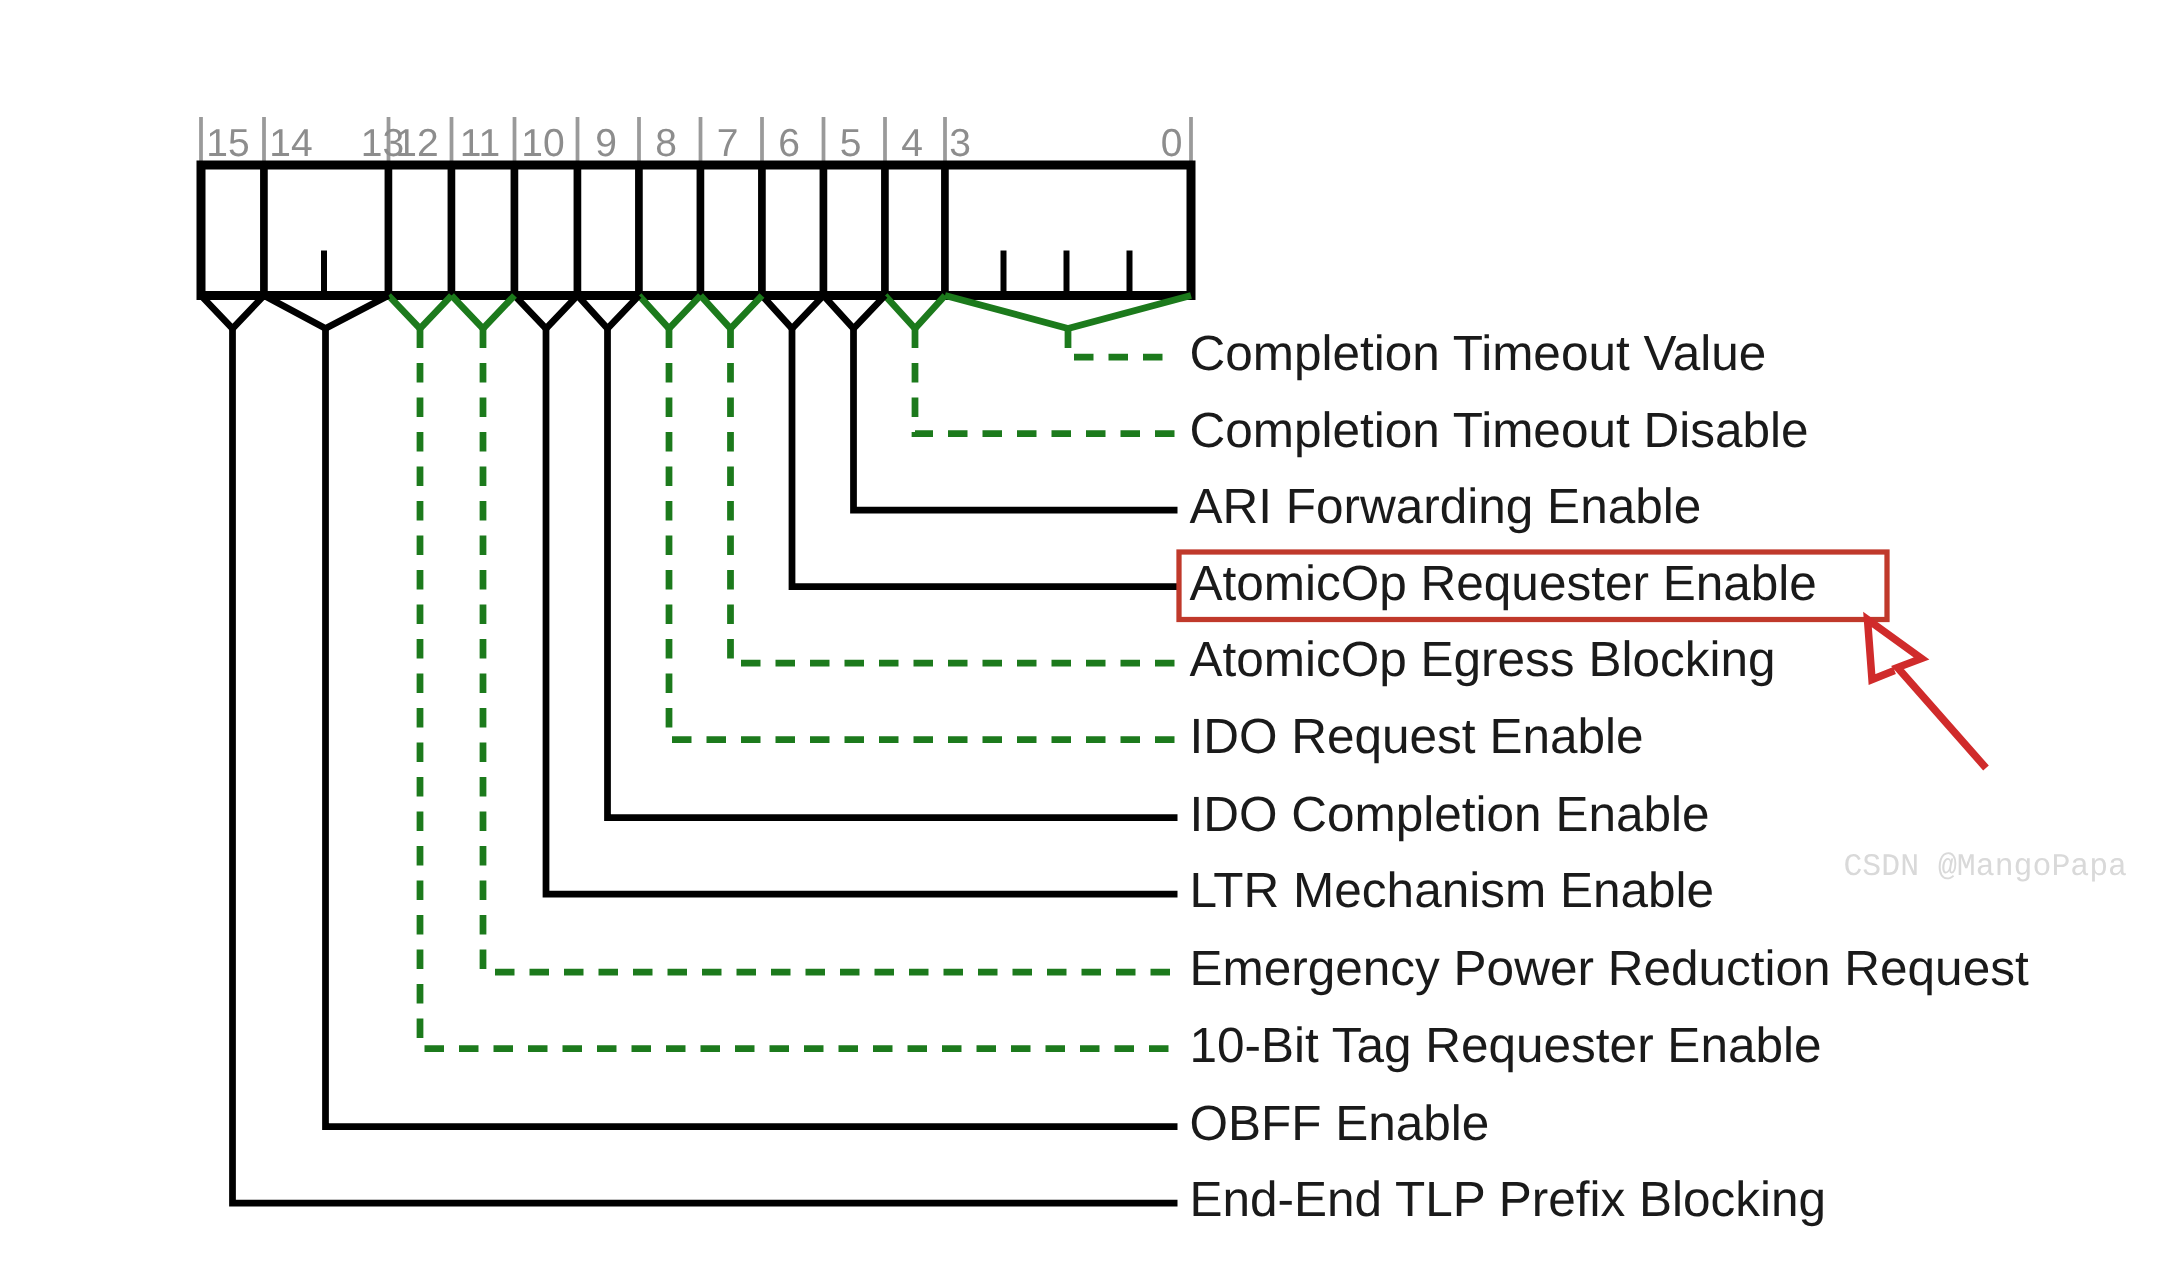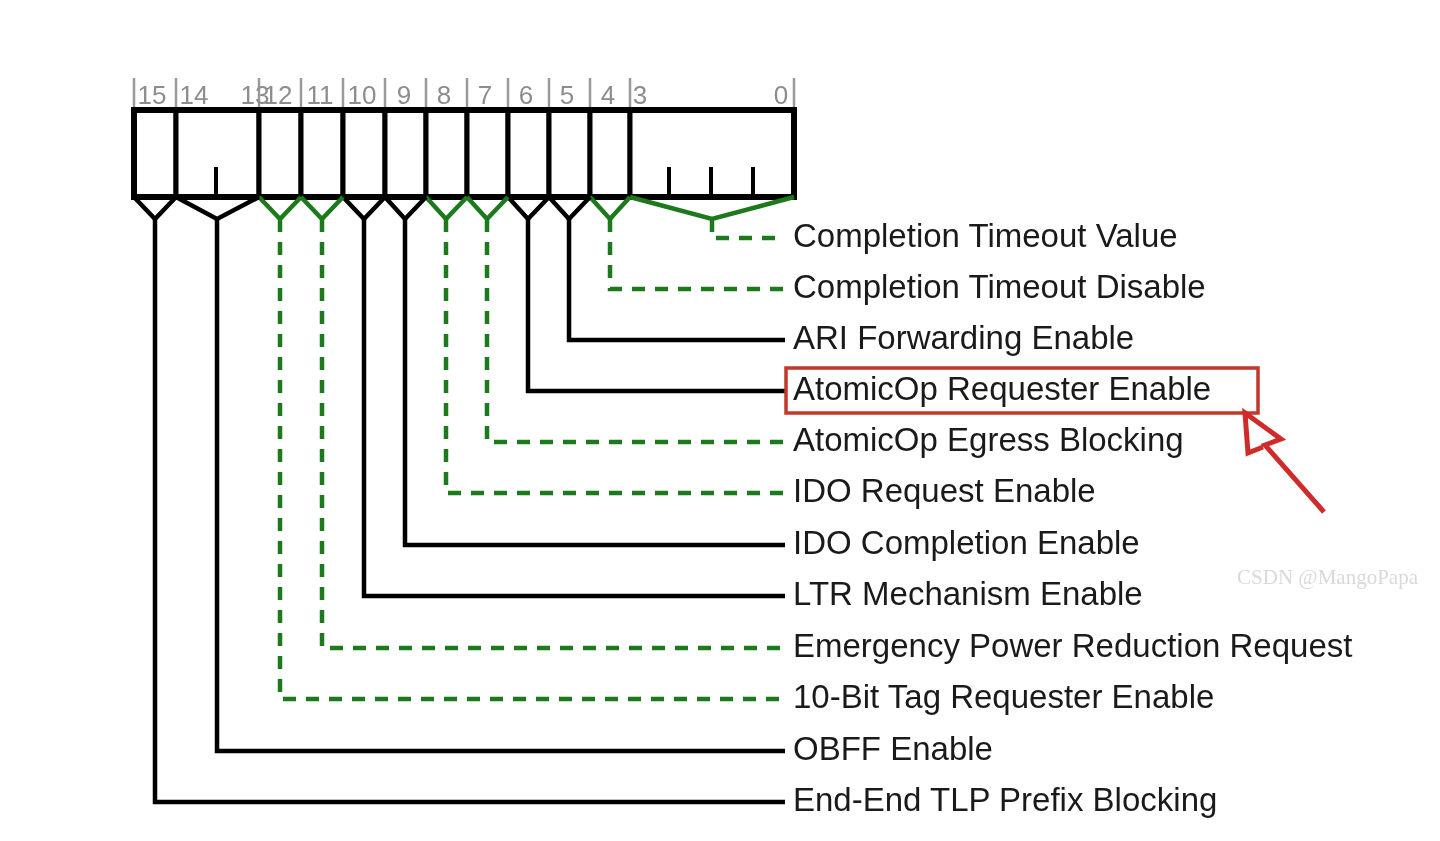--- a/index.html
+++ b/index.html
@@ -107,21 +107,21 @@
     font-size: 42px;
     color: #eaeaea;
     letter-spacing: 2px;
     white-space: nowrap;
     user-select: none;
   }
   .wm-csdn {
     position: absolute;
     right: 22px;
     bottom: 12px;
-    font-family: Liberation Serif, serif;
+    font-family: Liberation Mono, monospace;
     font-size: 21px;
     color: #d9d9d9;
     white-space: nowrap;
     user-select: none;
   }
 </style>
 </head>
 <body>
 
 <div id="diagram-root">

